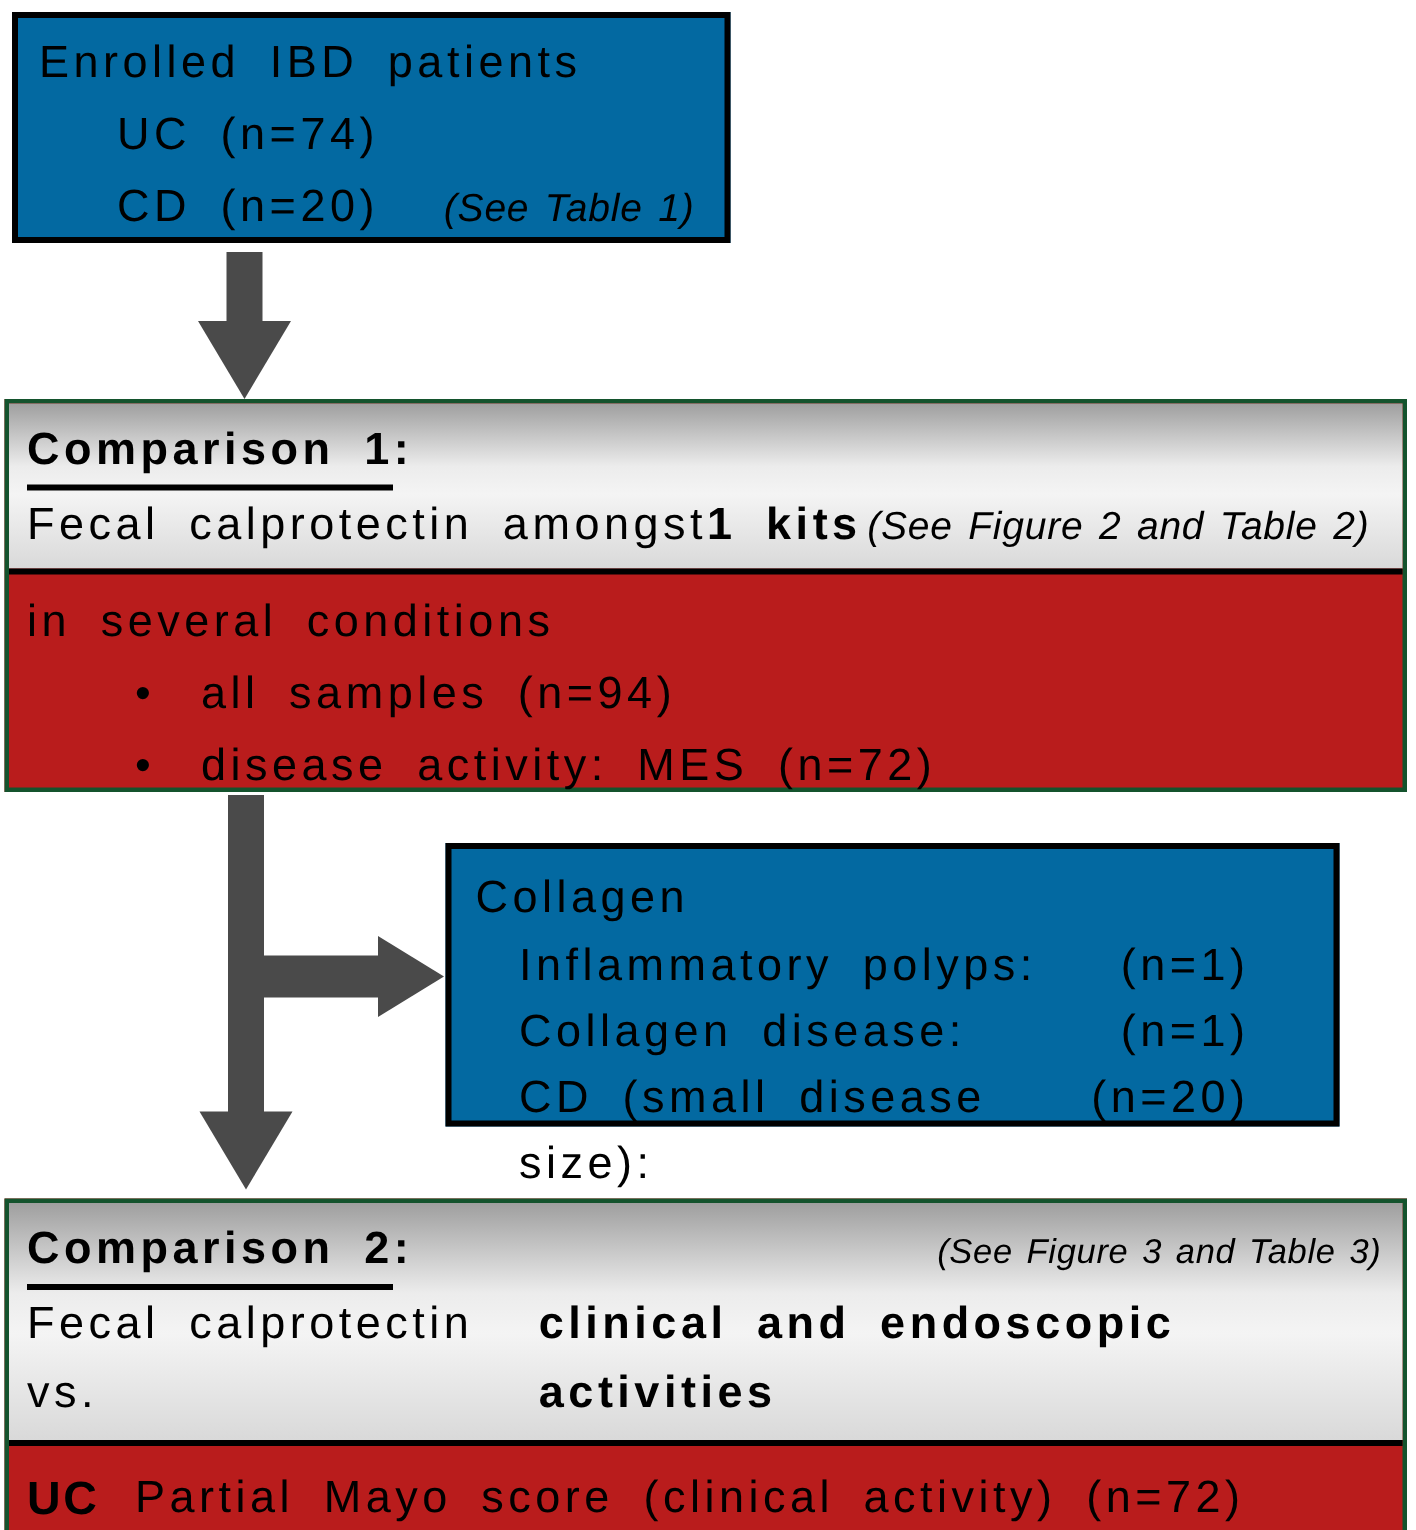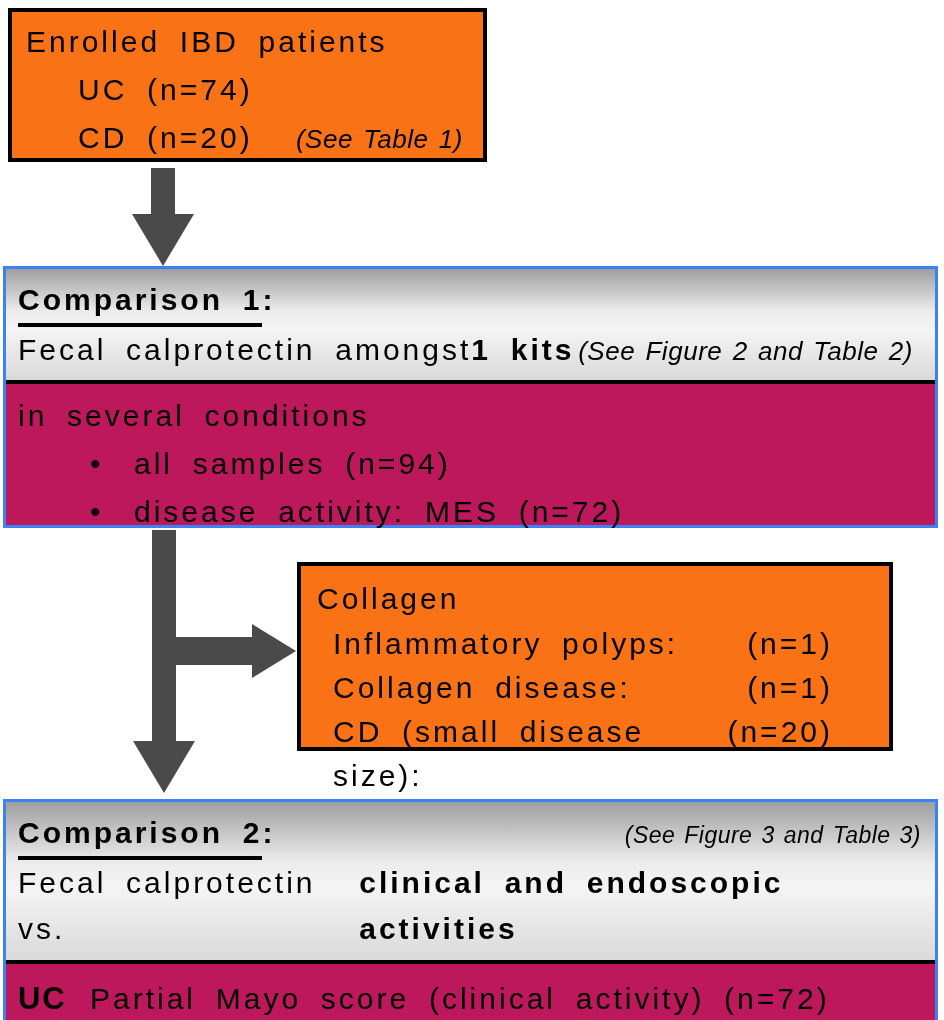--- a/index.html
+++ b/index.html
@@ -4,22 +4,22 @@
 <style>
   * { margin:0; padding:0; box-sizing:border-box; }
   html,body { background:#ffffff; }
   .canvas {
     position:relative; width:944px; height:1020px; background:#ffffff;
     font-family:"Liberation Sans", sans-serif; color:#000;
     overflow:hidden;
   }
   .t { font-size:30px; letter-spacing:0.10em; word-spacing:0.28em; line-height:48px; }
   .note { font-style:italic; font-size:26px; letter-spacing:0.02em; word-spacing:0.10em; }
-  .box { position:absolute; background:#f97316; border:4px solid #000; }
-  .bigbox { position:absolute; background:#be185d; border:3px solid #3b82f6; }
+  .box { position:absolute; background:#0369a1; border:4px solid #000; }
+  .bigbox { position:absolute; background:#b91c1c; border:3px solid #14532d; }
   .hdr {
     background:linear-gradient(180deg,#9f9f9f 0%, #ececec 38%, #f4f4f4 55%, #d9d9d9 100%);
     border-bottom:4px solid #000;
     padding:8px 12px 6px 12px;
   }
   .hdr-line { display:flex; align-items:baseline; line-height:46px; }
   .uline { font-weight:bold; border-bottom:4px solid #000; padding-bottom:0px; }
   .b { font-weight:bold; }
   .body-pad { padding:8px 12px; }
   
@@ -32,21 +32,21 @@
     border-left:44px solid #4a4a4a; }
   
   .indent { margin-left:52px; }
   .cd-row { display:flex; align-items:baseline; }
   .cd-row .note { margin-left:auto; margin-right:6px; }
   
   .bullet-row { display:flex; margin-left:72px; }
   .bullet-glyph { width:14px; }
   .bullet-text { margin-left:30px; }
   
-  .exc-row { display:flex; justify-content:space-between; margin-left:16px; padding-right:40px; line-height:44px; }
+  .exc-row { display:flex; justify-content:space-between; margin-left:29px; padding-right:40px; line-height:44px; }
   .exc-title { line-height:46px; }
   
   .c2-body { display:flex; padding:10px 12px; }
   .c2-group { font-weight:bold; font-size:31px; width:72px; line-height:49px; letter-spacing:0.06em; }
   .c2-lines .t { line-height:49px; }
 </style>
 </head>
 <body>
 
 <div class="canvas">

